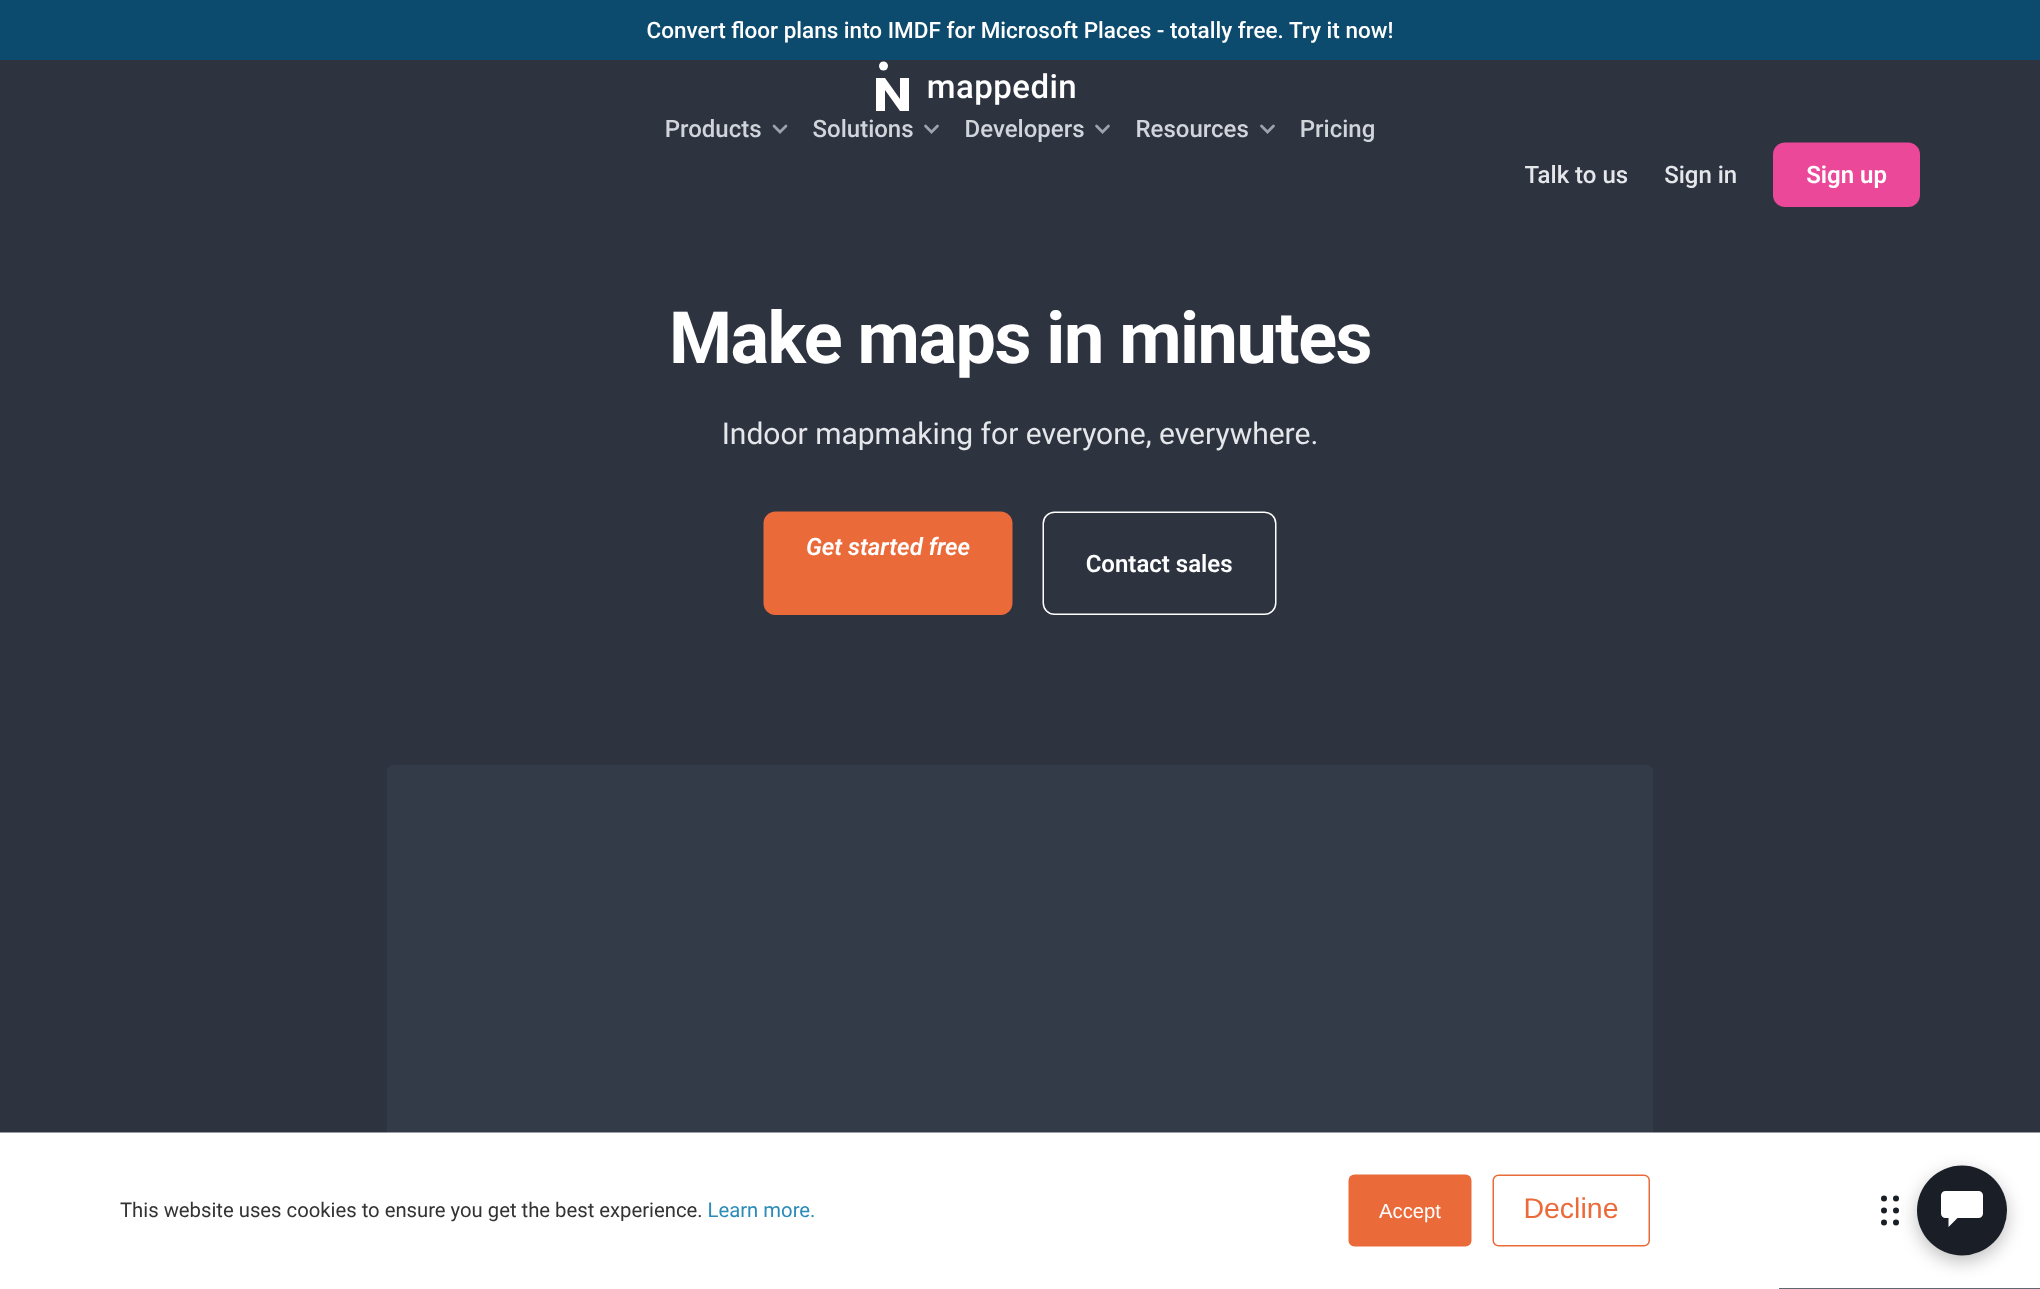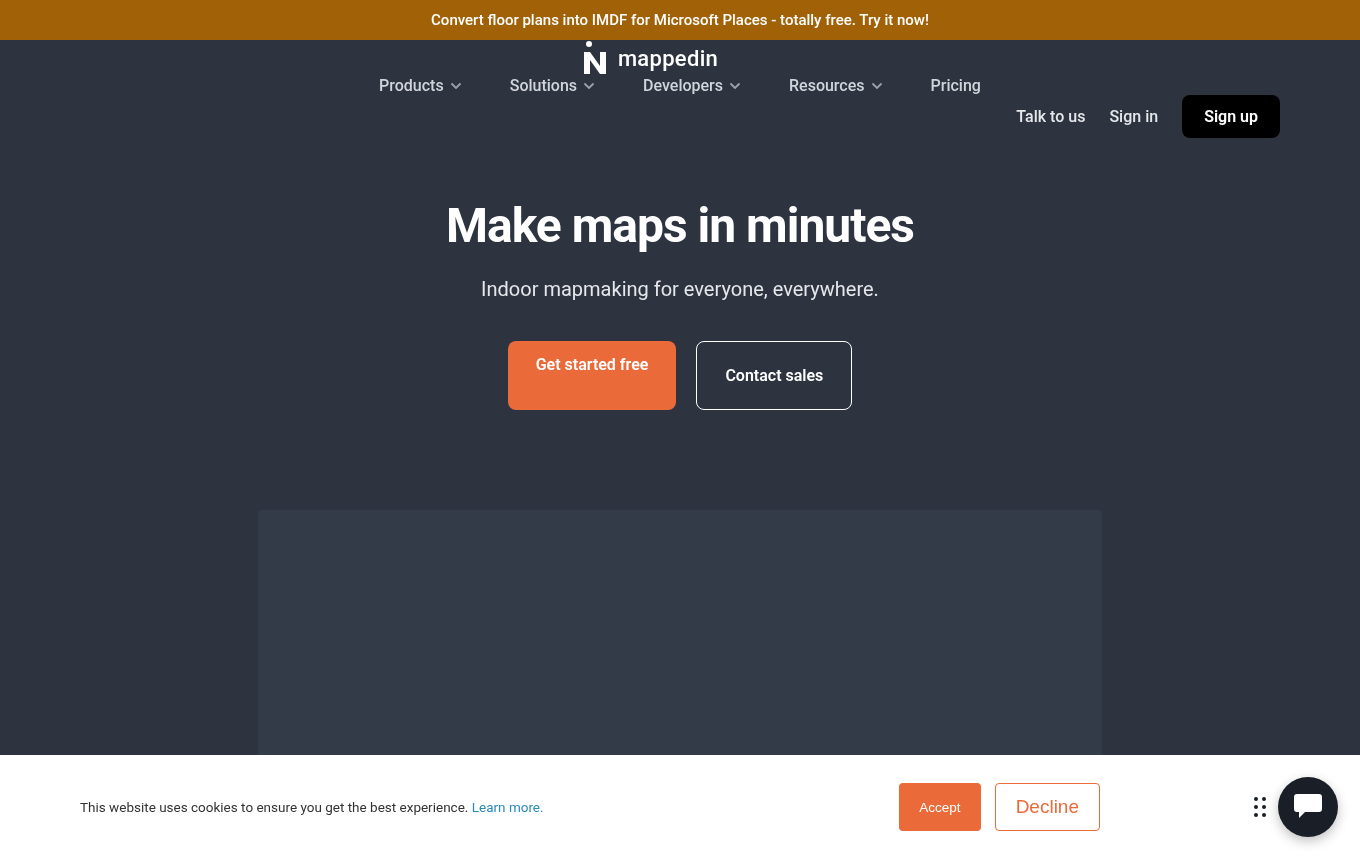--- a/index.html
+++ b/index.html
@@ -9,21 +9,21 @@
       color: #ffffff;
       width: 1360px;
       height: 859px;
       overflow: hidden;
       position: relative;
     }
 
     
     .top-banner {
       height: 40px;
-      background: #a16207;
+      background: #0c4a6e;
       display: flex;
       align-items: center;
       justify-content: center;
       font-size: 15px;
       font-weight: 500;
     }
 
     
     .header {
       height: 70px;
@@ -46,21 +46,21 @@
     .logo-mark svg { display: block; }
     .logo-text {
       font-size: 22px;
       font-weight: 500;
       letter-spacing: 0.3px;
       color: #ffffff;
     }
     .nav {
       display: flex;
       align-items: center;
-      gap: 48px;
+      gap: 16px;
     }
     .nav-item {
       display: flex;
       align-items: center;
       gap: 6px;
       font-size: 16px;
       font-weight: 500;
       color: #d1d5db;
       cursor: pointer;
     }
@@ -71,21 +71,21 @@
       align-items: center;
       gap: 24px;
     }
     .header-link {
       font-size: 16px;
       font-weight: 500;
       color: #e5e7eb;
       cursor: pointer;
     }
     .signup-btn {
-      background: #000000;
+      background: #ec4899;
       color: #ffffff;
       font-size: 16px;
       font-weight: 600;
       padding: 12px 22px;
       border-radius: 8px;
       cursor: pointer;
     }
 
     
     .hero {
@@ -111,20 +111,21 @@
       gap: 20px;
     }
     .btn-primary {
       background: #eb6a3a;
       color: #ffffff;
       font-size: 16px;
       font-weight: 600;
       padding: 14px 28px;
       border-radius: 8px;
       cursor: pointer;
+      font-style: italic;
     }
     .btn-secondary {
       background: transparent;
       border: 1.5px solid #ffffff;
       color: #ffffff;
       font-size: 16px;
       font-weight: 600;
       padding: 24px 28px;
       border-radius: 8px;
       cursor: pointer;

